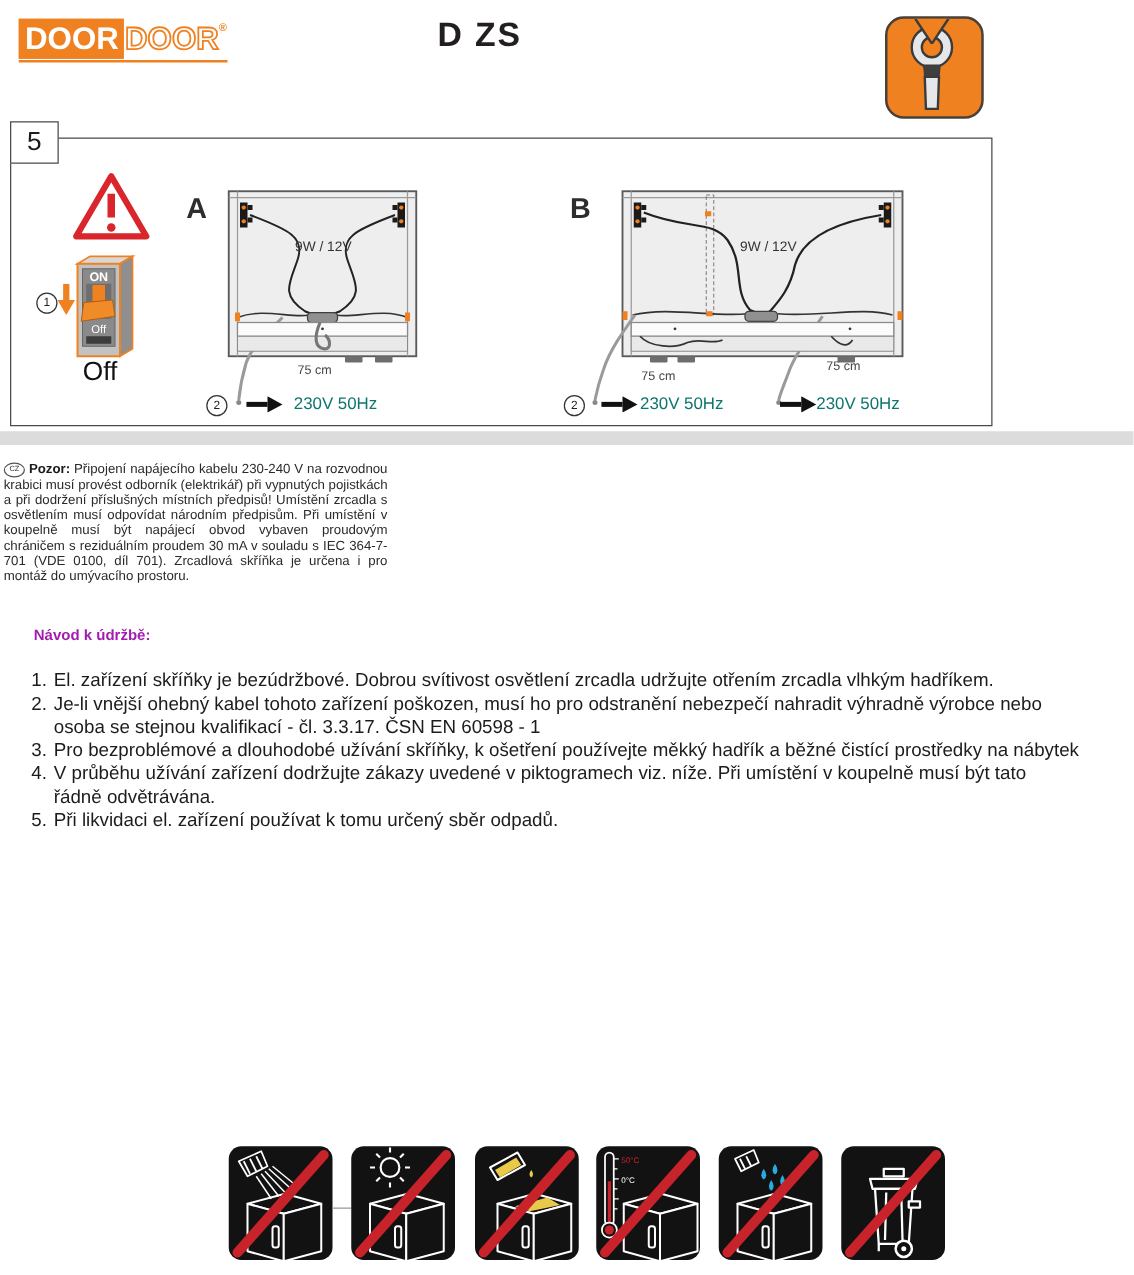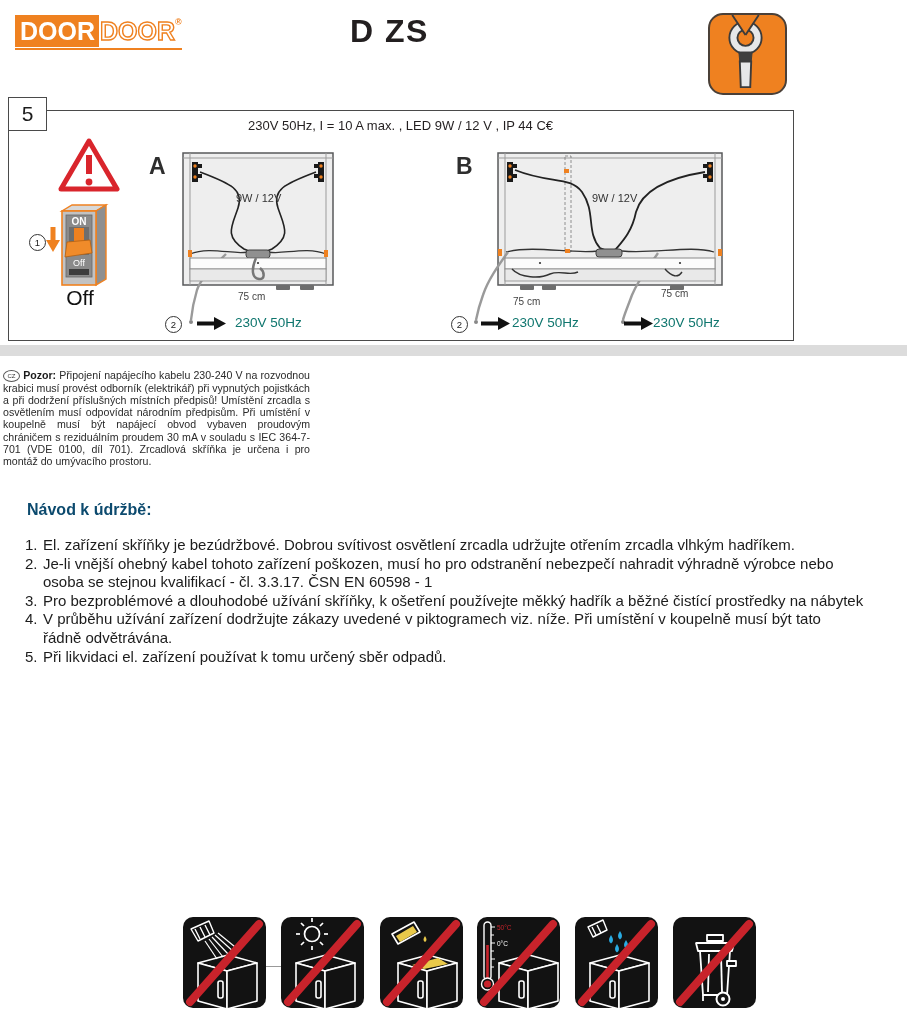--- a/index.html
+++ b/index.html
@@ -6,21 +6,21 @@
   #page{position:relative;width:907px;height:1020px;background:#fff;overflow:hidden;
         font-family:"Liberation Sans","DejaVu Sans",sans-serif;color:#1c1c1c;}
   .abs{position:absolute;}
 
   
   .logo{left:15px;top:17px;height:30px;border-bottom:2px solid #EF8120;padding-bottom:1px;
         font-weight:bold;font-size:25px;letter-spacing:0;white-space:nowrap;}
   .logo .p1{background:#EF8120;color:#fff;padding:1px 3px 1px 4px;border:1px solid #EF8120;}
   .logo .p2{color:#fff;-webkit-text-stroke:1.4px #EF8120;padding-left:1px;}
   .logo .reg{color:#EF8120;font-size:9px;vertical-align:top;font-weight:bold;-webkit-text-stroke:0;}
-  .title{left:350px;top:13px;font-size:32px;font-weight:bold;letter-spacing:1.5px;color:#231f20;}
+  .title{left:350px;top:13px;font-size:27px;font-weight:bold;letter-spacing:1.5px;color:#231f20;}
   .toolbox{left:708px;top:13px;width:75px;height:78px;background:#EF8120;border:2px solid #4a4038;border-radius:15px;}
 
   
   .frame{left:8px;top:110px;width:784px;height:229px;border:1px solid #4a4a4a;background:#fff;}
   .tab5{left:8px;top:97px;width:37px;height:32px;border:1px solid #4a4a4a;background:#fff;
         font-size:21px;text-align:center;line-height:32px;}
   .spec{left:8px;top:118px;width:785px;text-align:center;font-size:13px;color:#231f20;}
 
   .diag-label{font-size:23px;font-weight:bold;color:#2e2e2e;}
   .small-txt{font-size:11px;color:#333;}
@@ -33,21 +33,21 @@
   
   .band{left:0;top:345px;width:907px;height:11px;background:#dcdcdc;}
 
   
   .pozor{left:3px;top:358px;width:307px;font-size:10.6px;line-height:12.3px;text-align:justify;color:#2a2a2a;}
   .pozor b{color:#1a1a1a;}
   .czb{display:inline-block;width:15px;height:10px;border:1px solid #555;border-radius:50%;
        font-size:6px;line-height:10px;text-align:center;vertical-align:1px;letter-spacing:0;color:#333;}
 
   
-  .mhead{left:27px;top:501px;font-size:16px;font-weight:bold;color:#0c4a6e;}
+  .mhead{left:27px;top:501px;font-size:12px;font-weight:bold;color:#a21caf;}
   .mlist{left:25px;top:536px;width:1100px;}
   .mi{display:flex;margin:0;}
   .mi-n{width:18px;flex:0 0 18px;font-size:15px;line-height:18.6px;}
   .mi-b{flex:1;}
   .mi-l{white-space:nowrap;font-size:15px;line-height:18.6px;}
 
   
   .pict{position:absolute;top:917px;width:83px;height:91px;background:#121212;border-radius:10px;}
   .pict svg{display:block;}
   .plink{left:266px;top:966px;width:15px;height:1px;background:#999;}
@@ -70,21 +70,20 @@
       <polygon points="36,21 20,-3 52,-3" fill="#EF8120"></polygon>
       <line x1="36" y1="21" x2="22" y2="0" stroke="#3b3b3b" stroke-width="2"></line>
       <line x1="36" y1="21" x2="50" y2="0" stroke="#3b3b3b" stroke-width="2"></line>
       <polygon points="29,39 43,39 42,49 30,49" fill="#3f3f3f" stroke="#3b3b3b"></polygon>
       <polygon points="30,49 42,49 41,76 31,76" fill="#e6e7e8" stroke="#3b3b3b" stroke-width="2"></polygon>
     </svg>
   </div>
 
   <div class="abs frame"></div>
   <div class="abs tab5">5</div>
-  <div class="abs spec">230V 50Hz, I = 10 A max. , LED 9W / 12 V , IP 44 C€</div>
 
   <svg class="abs" style="left:57px;top:135px" width="64" height="60" viewBox="0 0 64 60">
     <polygon points="32,6 60,54 4,54" fill="#fff" stroke="#D9252C" stroke-width="5" stroke-linejoin="round"></polygon>
     <path d="M32,20 L32,39" stroke="#D9252C" stroke-width="6" stroke-linecap="butt"></path>
     <circle cx="32" cy="47" r="3.4" fill="#D9252C"></circle>
   </svg>
 
   <svg class="abs" style="left:48px;top:197px" width="64" height="92" viewBox="0 0 64 92">
     <polygon points="14,14 48,14 58,8 24,8" fill="#d8d8d8" stroke="#EF8120" stroke-width="1.4"></polygon>
     <polygon points="48,14 58,8 58,82 48,88" fill="#8f8f8f" stroke="#EF8120" stroke-width="1.4"></polygon>

